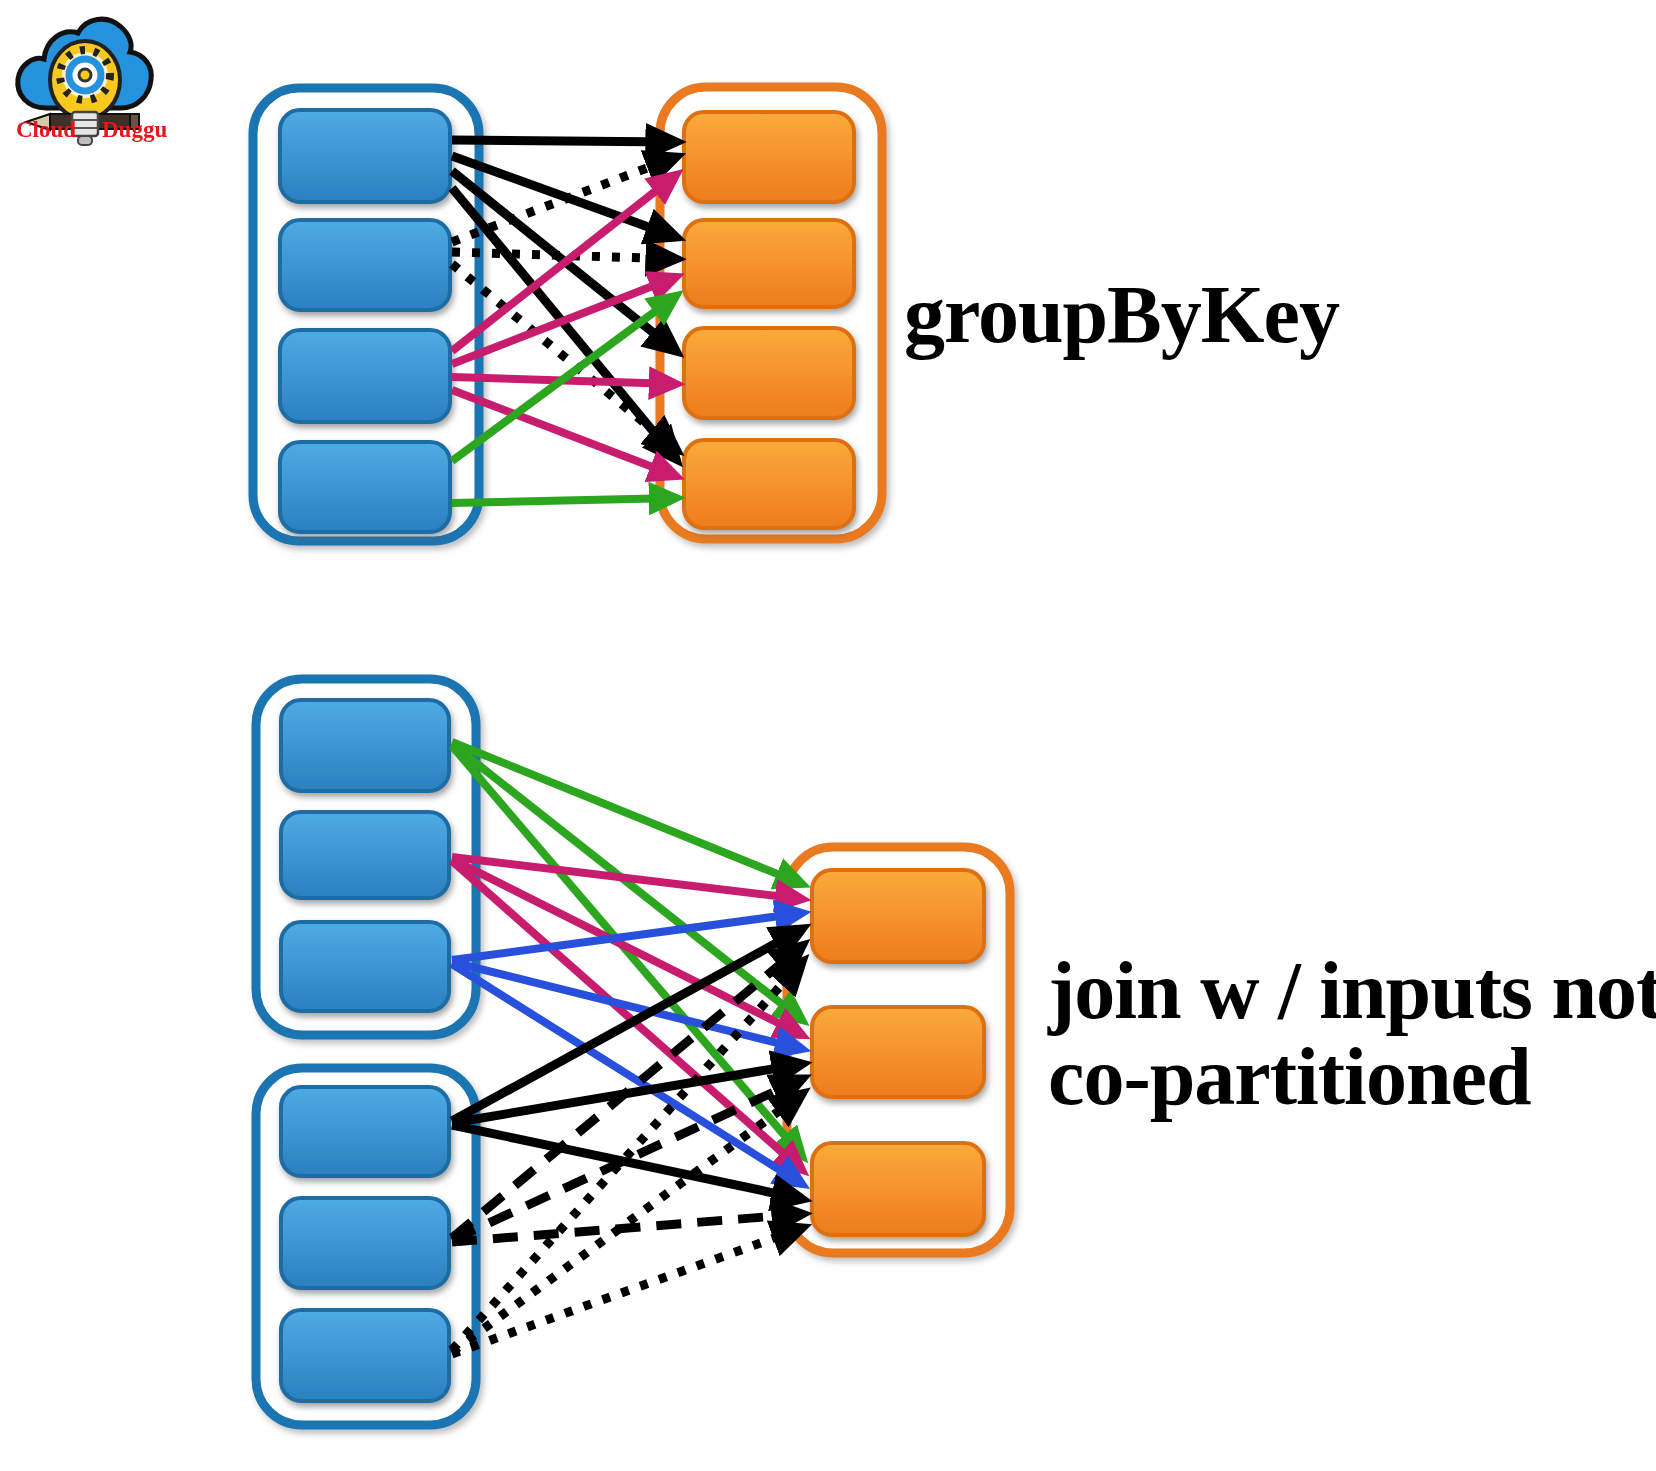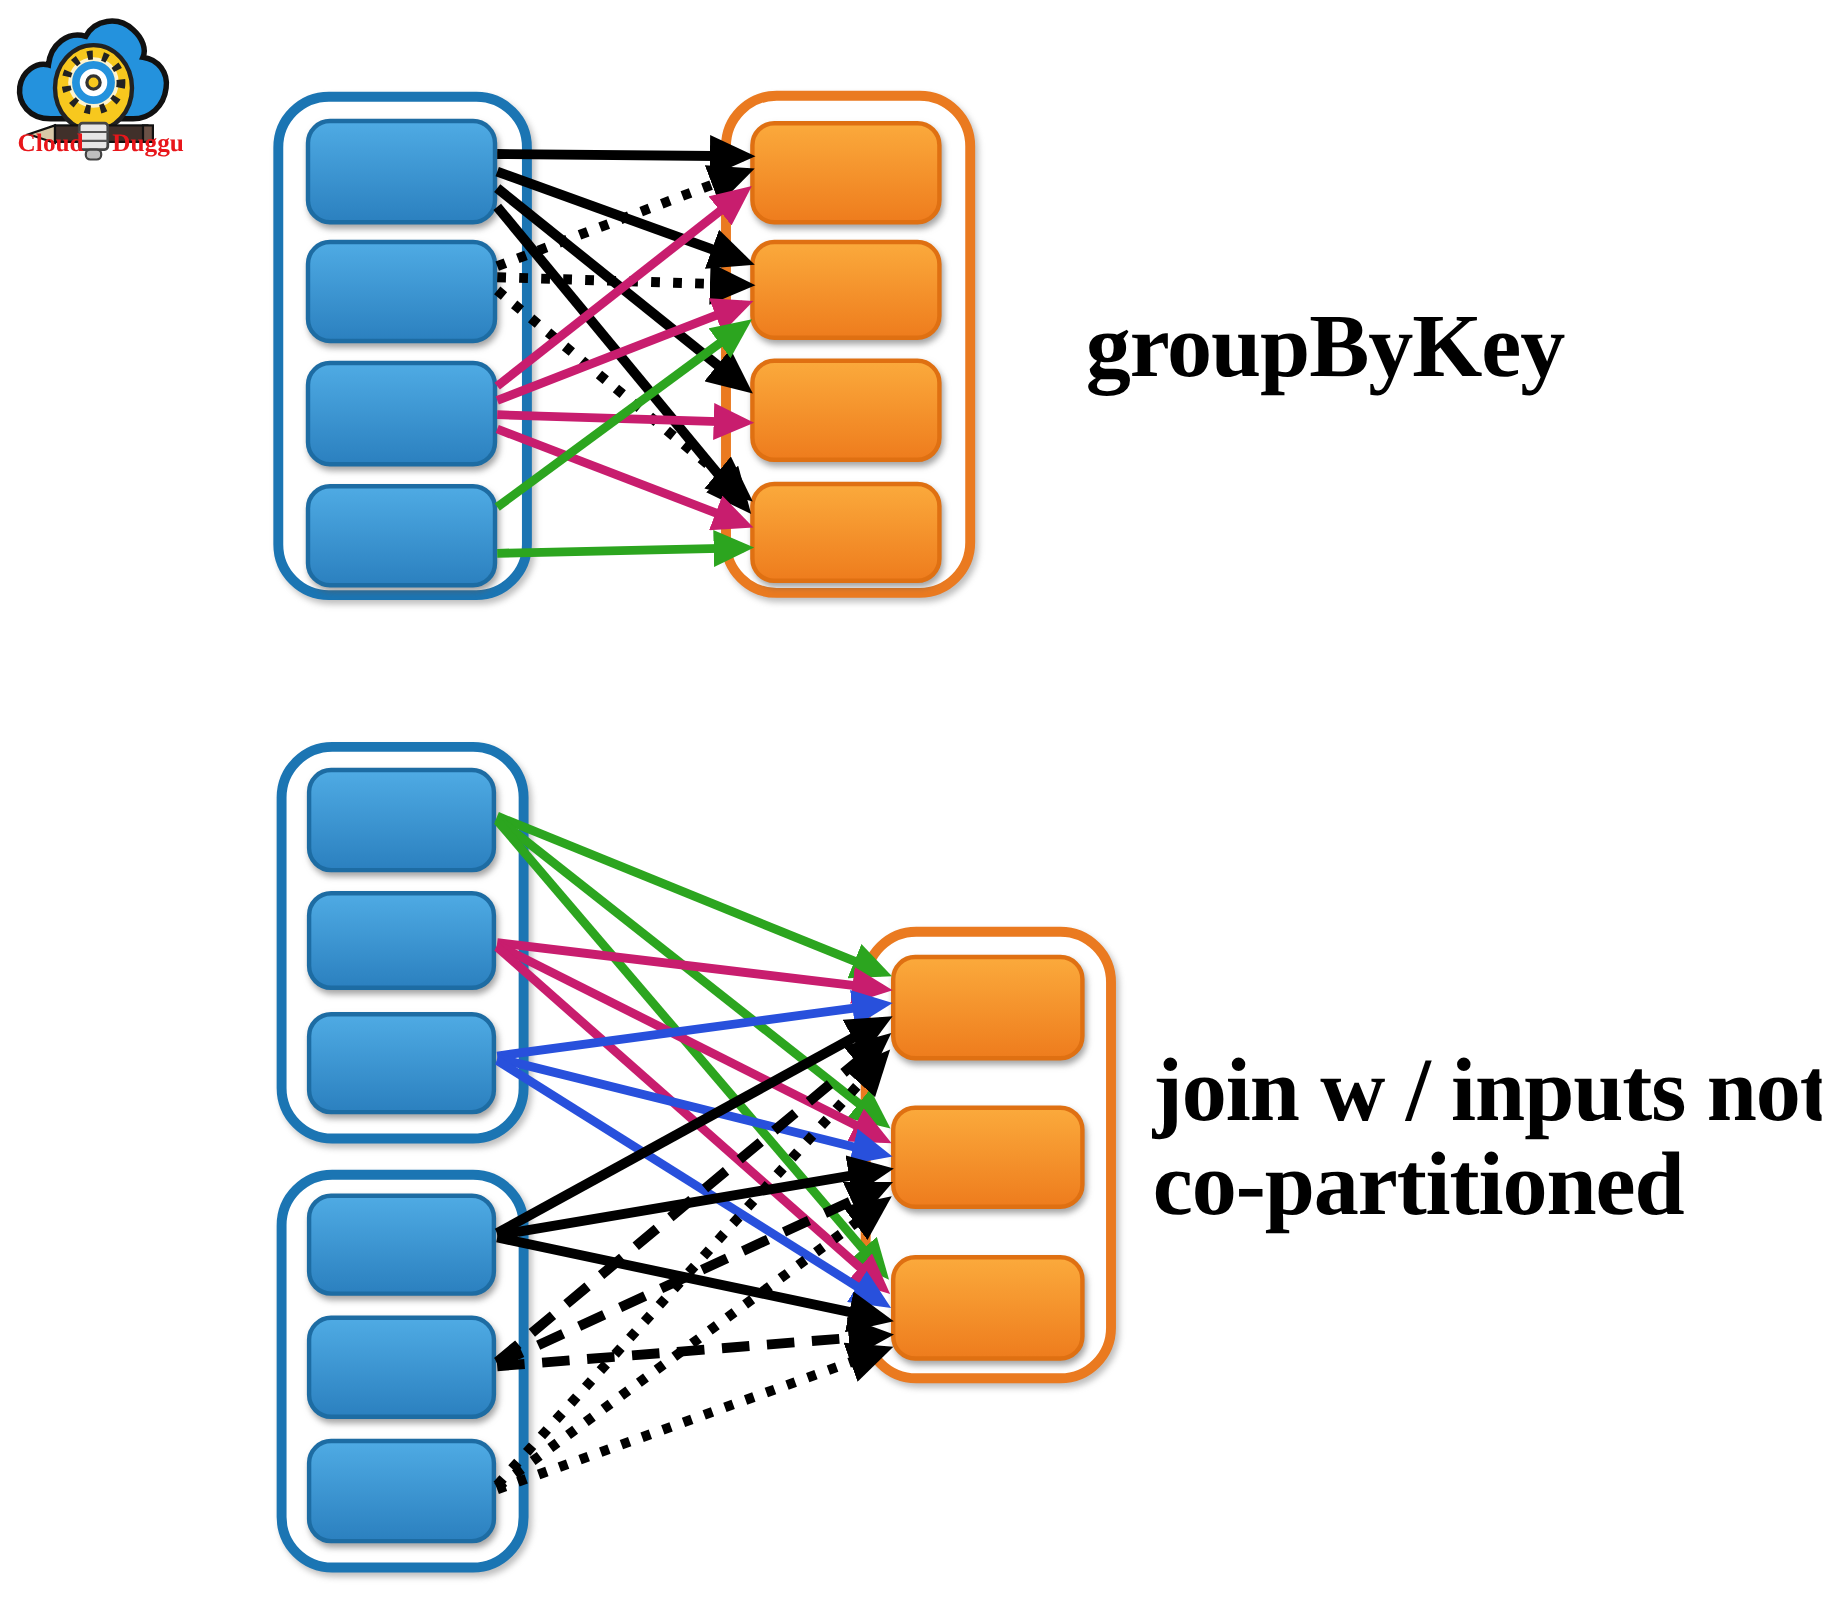--- a/index.html
+++ b/index.html
@@ -11,21 +11,21 @@
   .container-rect{fill:#ffffff;stroke-width:9px;filter:drop-shadow(3px 4px 3px rgba(110,110,110,.45));}
   .container-rect.blue{stroke:var(--blue-border);}
   .container-rect.orange{stroke:var(--orange-border);}
   .partition-rect{stroke-width:4px;filter:drop-shadow(2px 4px 3px rgba(90,90,90,.55));}
   .partition-rect.blue{fill:url(#blueGrad);stroke:var(--blue-box-stroke);}
   .partition-rect.orange{fill:url(#orangeGrad);stroke:var(--orange-box-stroke);}
   .big-label{
     position:absolute;color:#000;font-weight:bold;font-size:82px;line-height:1.05;
     white-space:nowrap;letter-spacing:-1px;
   }
-  #label-groupbykey{left:987px;top:272px;}
+  #label-groupbykey{left:904px;top:272px;}
   #label-join{left:1048px;top:948px;}
   #logo{position:absolute;left:8px;top:6px;width:160px;height:150px;}
   #logo text{font-family:"Liberation Serif", serif;font-weight:bold;font-size:23px;fill:var(--logo-red);}
 </style>
 </head>
 <body>
 
 <svg id="logo" viewBox="0 0 160 150">
   <path d="M38,102 C19,102 8,88 10,73 C12,59 25,50 36,53 C38,34 54,22 70,27 C78,12 99,8 113,21 C122,29 125,39 122,46 C136,48 145,60 143,74 C141,91 128,102 113,102 Z" fill="#2492dd" stroke="#111111" stroke-width="5"></path>
   <g>

